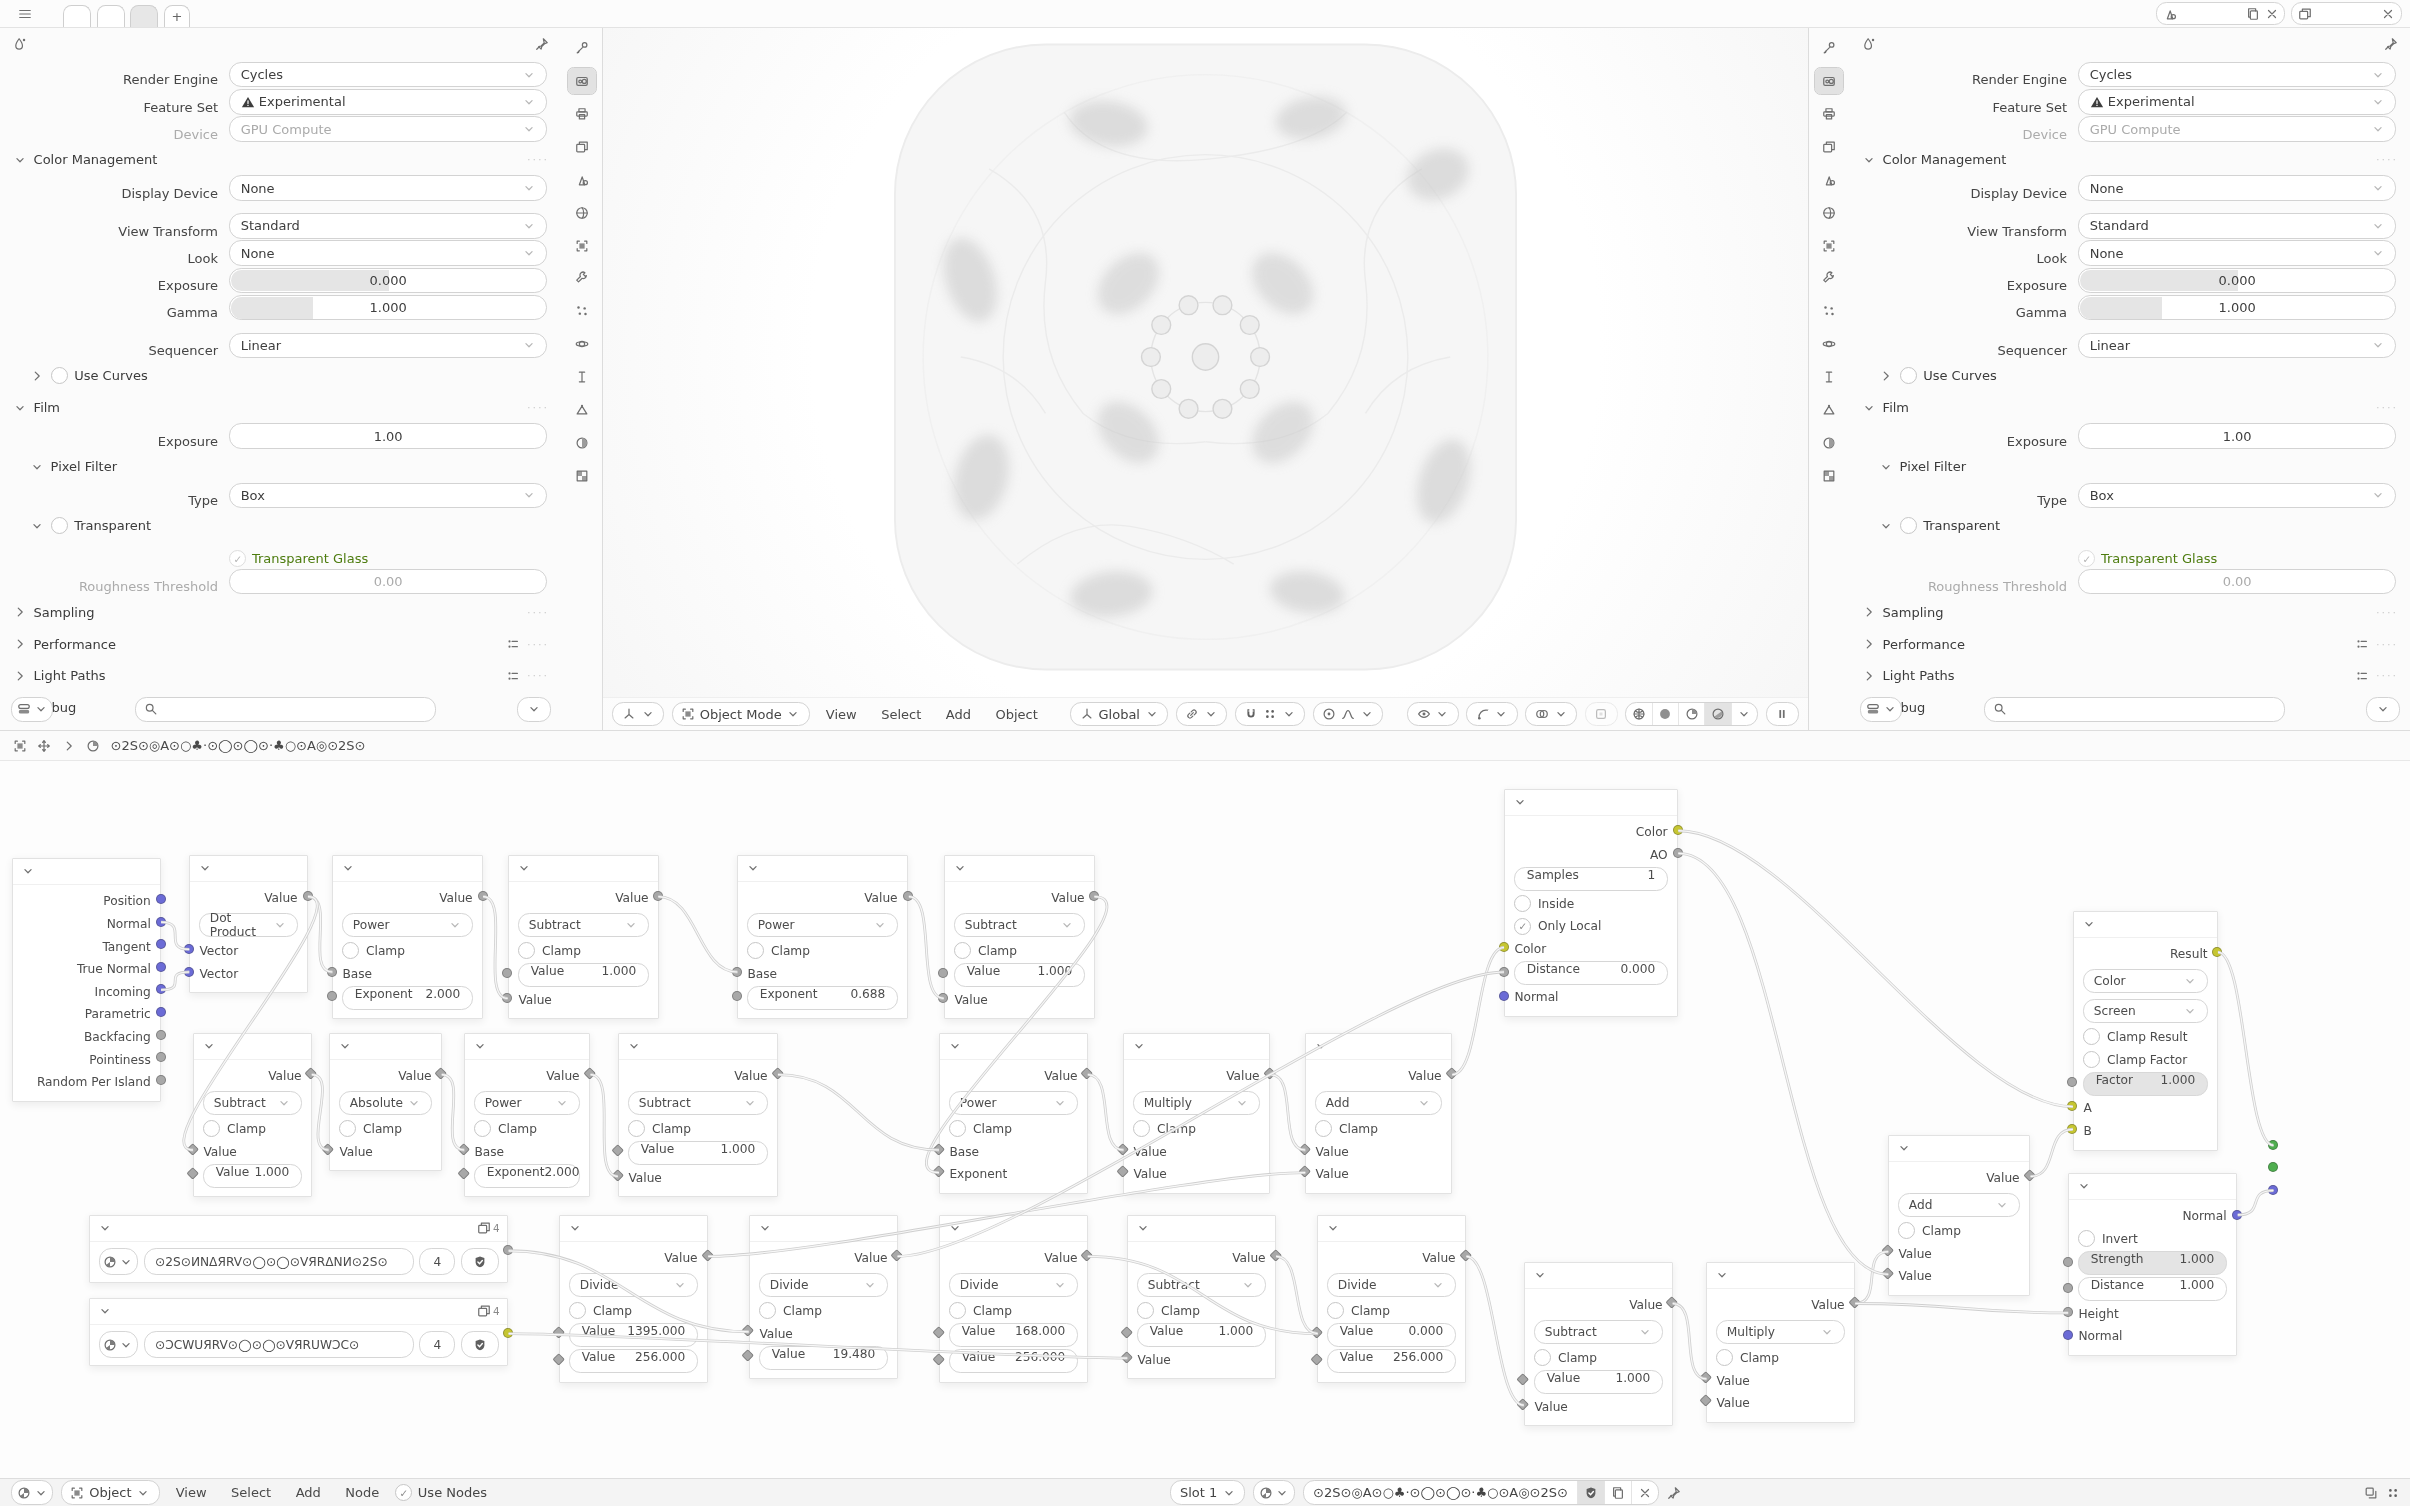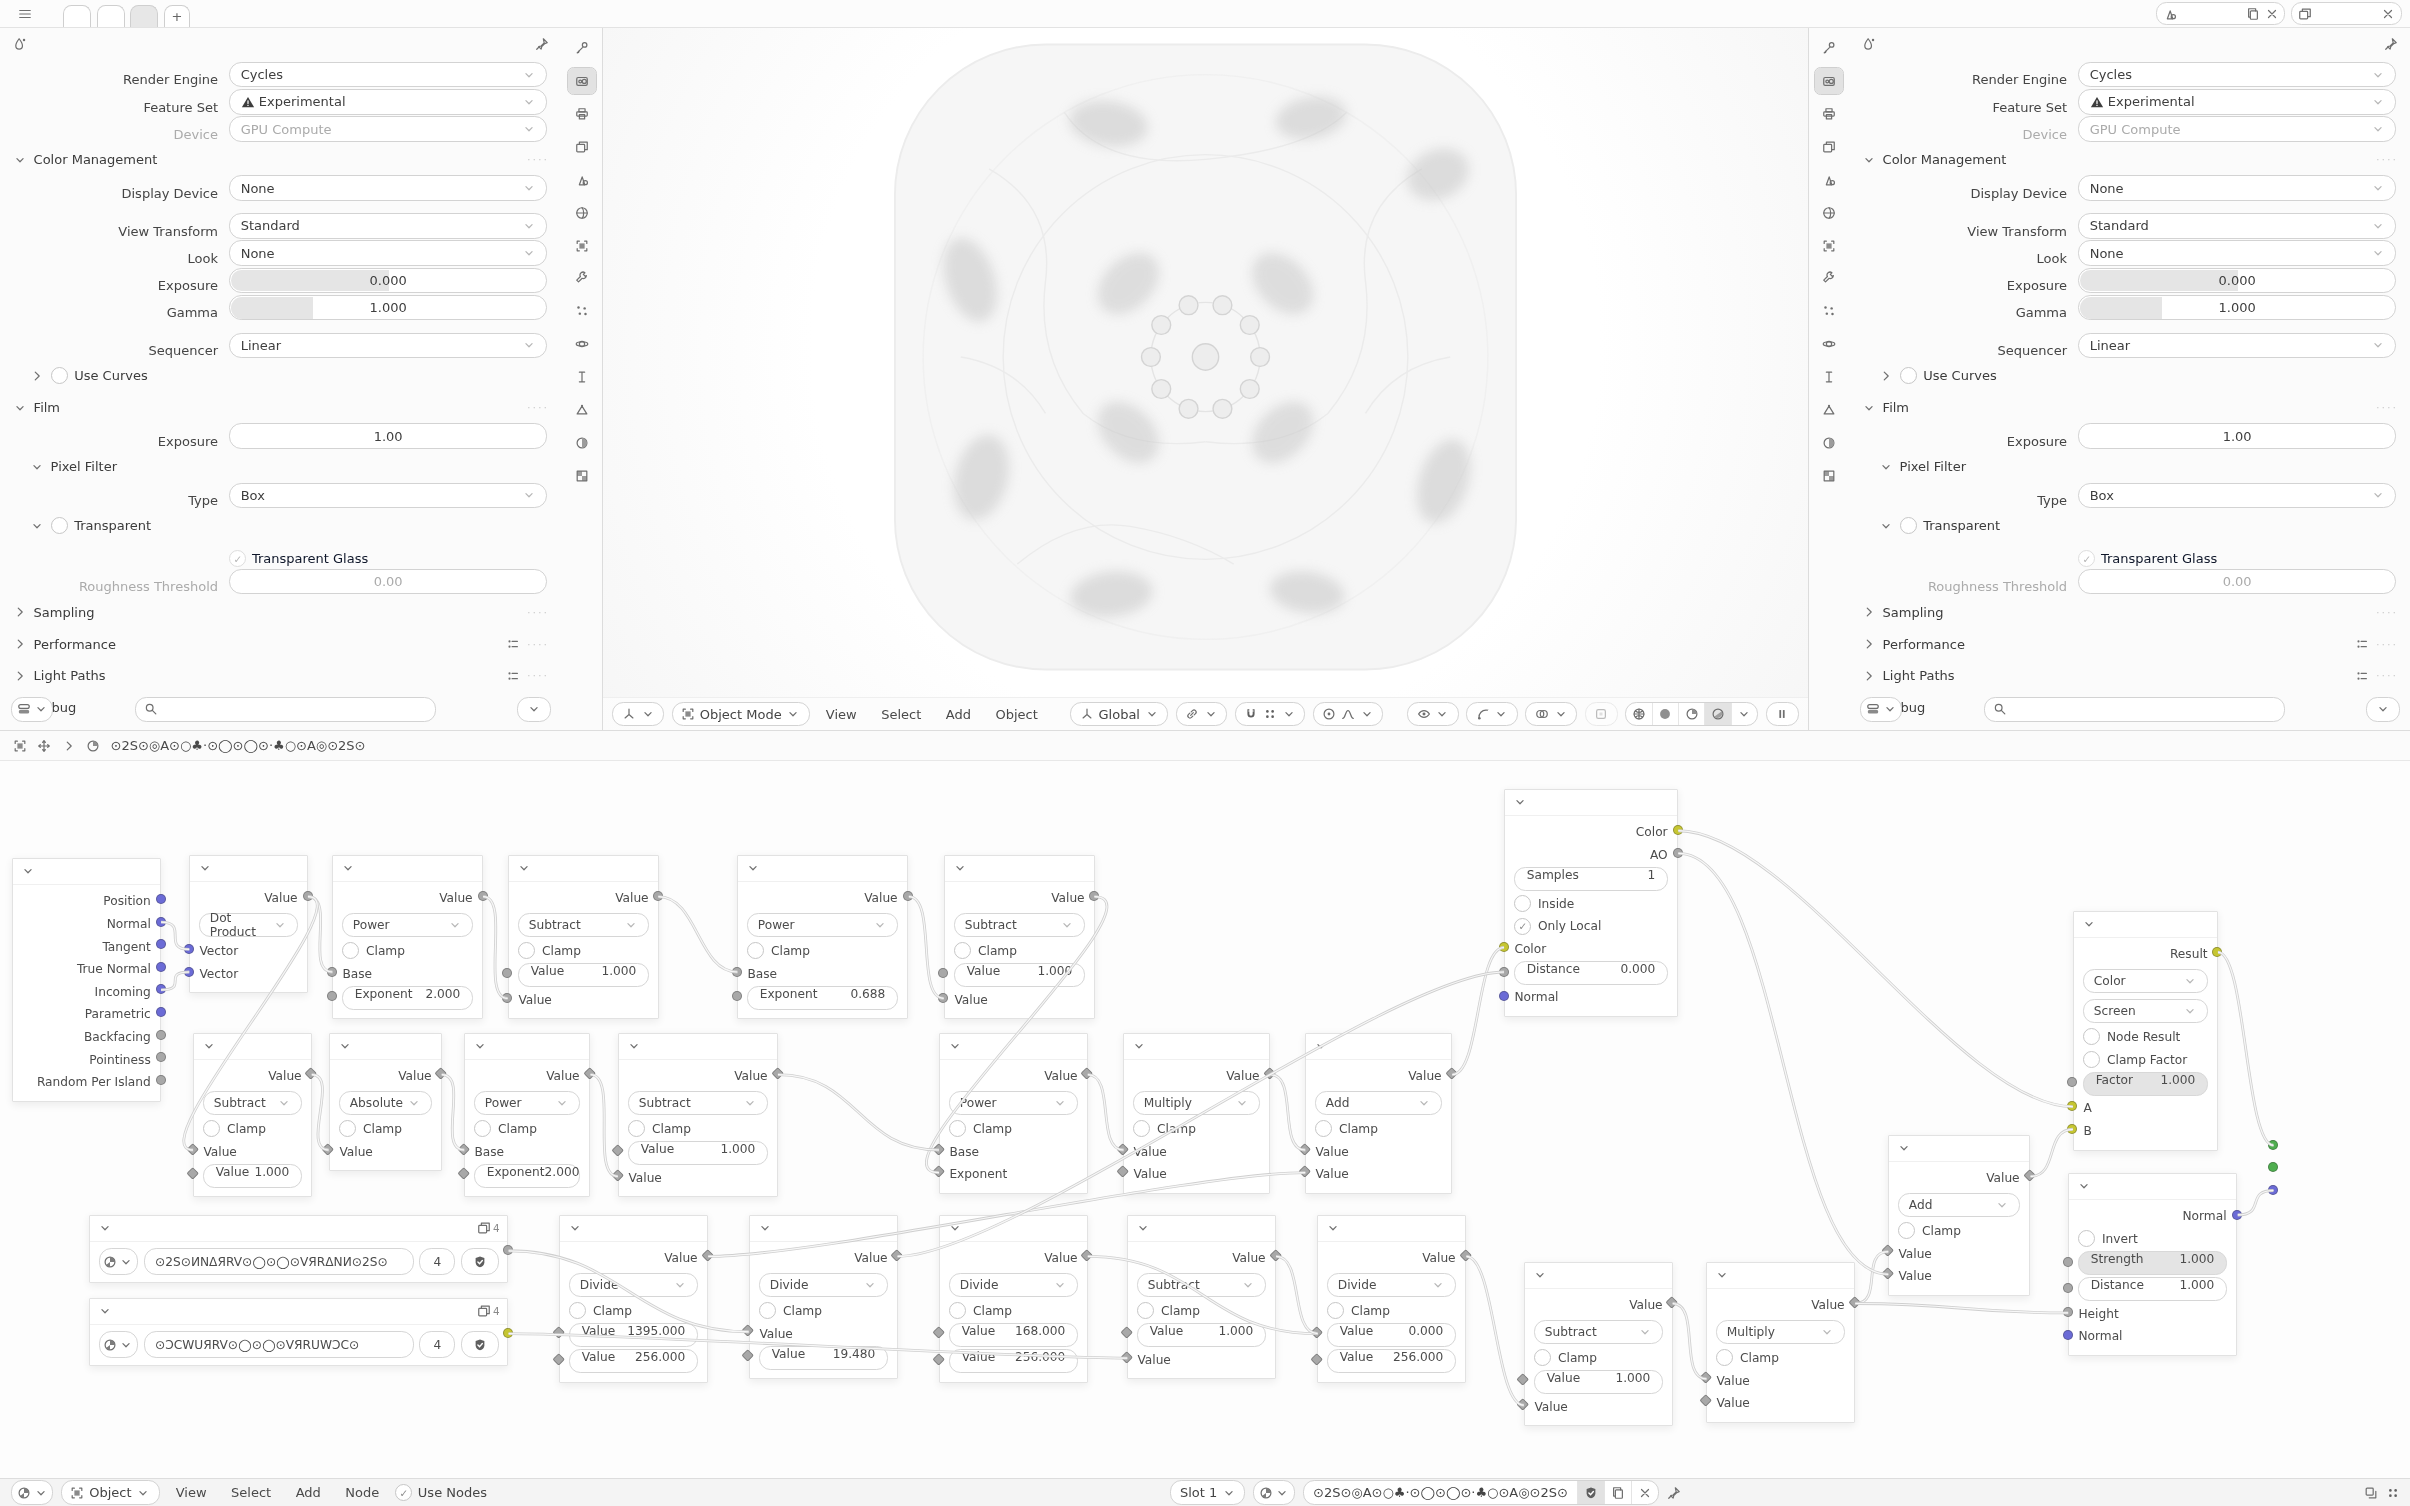--- a/index.html
+++ b/index.html
@@ -41,21 +41,21 @@
   .slider b{position:relative}
   .gray .plab{color:#ababab}
   .gray .psel b,.gray .pnum b{color:#ababab}
   .sect{display:flex;align-items:center;min-height:28px;padding:0 13px;color:#3b3b3b;gap:6.6px;margin-top:3.8px}
   .sect .grip{margin-left:auto;color:#cdcdcd;letter-spacing:1.9px;font-size:11.3px}
   .sect.sub{padding-left:30px}
   .cb{width:15px;height:15px;border:0.9px solid #c6c6c6;border-radius:50%;background:#fff;flex:none;
       display:inline-flex;align-items:center;justify-content:center;font-size:10.4px;color:#8b8b8b}
   .cb.on::after{content:"✓"}
   .cb.gray{border-color:#dedede;color:#b5b5b5}
-  .lblgray{color:#0f172a}
+  .lblgray{color:#4d7c0f}
   .pfoot{position:absolute;left:0;right:0;bottom:3.8px;height:34px;display:flex;align-items:center;padding:0 11.3px;gap:9.4px}
   .psearch{width:282px;height:22.6px;border:0.9px solid #d3d3d3;border-radius:11.3px;display:flex;align-items:center;
            padding:0 8.5px;margin:0 auto;background:#fff;gap:5.6px}
   .rbtn{height:22.6px;min-width:22.6px;border:0.9px solid #d3d3d3;border-radius:11.3px;background:#fff;
         display:inline-flex;align-items:center;justify-content:center;padding:0 4.7px;gap:2.8px}
 
   
   #viewport{left:603px;top:28px;width:1205px;height:702px;background:radial-gradient(circle at 50% 45%,#ffffff 55%,#f6f6f6 100%)}
   .vhead{position:absolute;left:0;right:0;bottom:0;height:32px;display:flex;align-items:center;
          padding:0 9.4px;gap:7.5px;background:rgba(252,252,252,.9);border-top:0.9px solid #efefef}
@@ -2136,21 +2136,21 @@
         </div>
         <div class="nrow selrow">
           <span class="nsel">Screen<span class="ic chev">
               <svg viewBox="0 0 16 16" width="14" height="14">
                 <path d="M4.5 6.5L8 10l3.5-3.5" stroke="#6f6f6f" stroke-width="1.4" fill="none" stroke-linecap="round" stroke-linejoin="round"></path>
               </svg>
             </span></span>
         </div>
         <div class="nrow">
           <span class="cb"></span>
-          <span>Node Result</span>
+          <span>Clamp Result</span>
         </div>
         <div class="nrow">
           <span class="cb"></span>
           <span>Clamp Factor</span>
         </div>
         <div class="nrow fldrow">
           <span class="nfld grey">
             <i>Factor</i>
             <b>1.000</b>
           </span>

